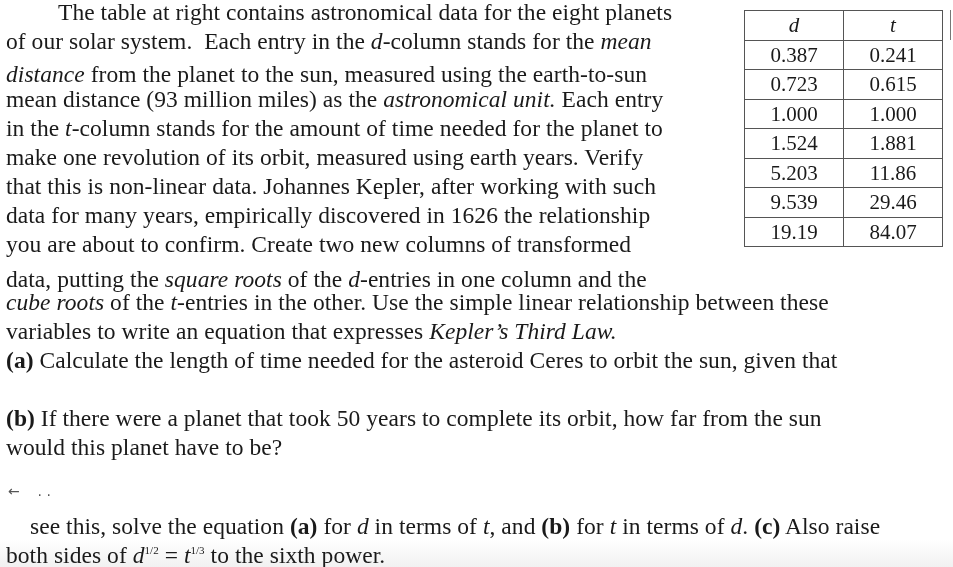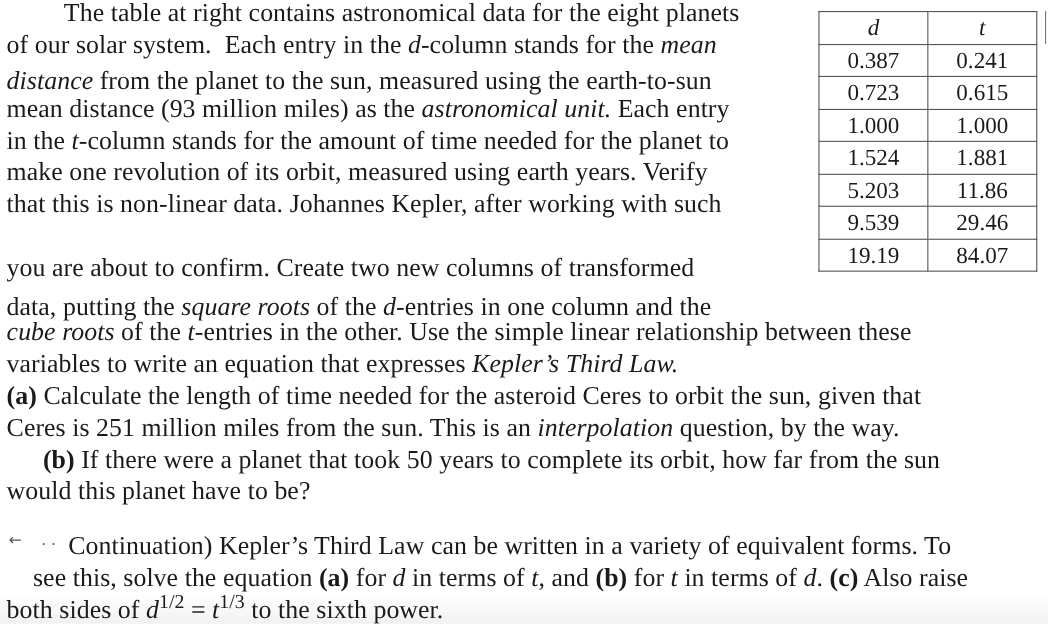--- a/index.html
+++ b/index.html
@@ -12,21 +12,21 @@
   .page { position: absolute; left: 0; top: 0; width: 953px; height: 501px; }
   .line {
     position: absolute; left: 6px; white-space: nowrap;
     font-family: "Liberation Serif", "DejaVu Serif", serif;
     font-size: 23.5px; line-height: 29px; letter-spacing: 0.05px;
   }
   .just { display: flex; justify-content: space-between; }
   .just span.w { white-space: pre; }
   .it { font-style: italic; }
   .bd { font-weight: bold; }
-  sup { font-size: 18px; line-height: 0; vertical-align: 9px; }
+  sup { font-size: 11px; line-height: 0; vertical-align: 9px; }
 
   table.data {
     position: absolute; left: 744px; top: 10px;
     border-collapse: collapse;
     font-family: "Liberation Serif", "DejaVu Serif", serif;
     font-size: 21px;
   }
   table.data td, table.data th {
     border: 1px solid #555;
     width: 98px; height: 28.5px; padding: 0;
@@ -55,51 +55,48 @@
   </div>
   <div class="line" style="top:114px;">
     in the <span class="it">t</span>-column stands for the amount of time needed for the planet to
   </div>
   <div class="line" style="top:143px;">
     make one revolution of its orbit, measured using earth years.  Verify
   </div>
   <div class="line" style="top:172px;">
     that this is non-linear data. Johannes Kepler, after working with such
   </div>
+  <div class="line" style="top:201px;">
+    data for many years, empirically discovered in 1626 the relationship
+  </div>
   <div class="line" style="top:230px;">
     you are about to confirm.  Create two new columns of transformed
   </div>
   <div class="line" style="top:265px;">
     data, putting the <span class="it">square roots</span> of the <span class="it">d</span>-entries in one column and the
   </div>
   <div class="line" style="top:288px;">
     <span class="it">cube roots</span> of the <span class="it">t</span>-entries in the other.  Use the simple linear relationship between these
   </div>
   <div class="line" style="top:346px;">
     <span class="bd">(a)</span> Calculate the length of time needed for the asteroid Ceres to orbit the sun, given that
   </div>
 
   <div class="line" style="top:317px;">
     variables to write an equation that expresses <span class="it">Kepler’s Third Law.</span>
   </div>
-  <div class="line" style="top:375px;">
-    Ceres is 251 million miles from the sun. This is an <span class="it">interpolation</span> question, by the way.
-  </div>
 
-  <div class="line" style="top:404px;margin-left:33px;">
+  <div class="line" style="top:404px;">
     <span class="bd">(b)</span> If there were a planet that took 50 years to complete its orbit, how far from the sun
   </div>
   <div class="line" style="top:433px;">
     <span>would this planet have to be?</span>
   </div>
 
   <div class="marks">←&nbsp;&nbsp;&nbsp;&nbsp;. .</div>
-  <div class="line" style="top:483px; left:62px;">
-    Continuation) Kepler’s Third Law can be written in a variety of equivalent forms. To
-  </div>
   <div class="line" style="top:512px;margin-left:24px;">
     see this, solve the equation <span class="bd">(a)</span> for <span class="it">d</span> in terms of <span class="it">t</span>, and <span class="bd">(b)</span> for <span class="it">t</span> in terms of <span class="it">d</span>. <span class="bd">(c)</span> Also raise
   </div>
   <div class="line" style="top:541px;">
     both sides of <span class="it">d</span><sup>1/2</sup> = <span class="it">t</span><sup>1/3</sup> to the sixth power.
   </div>
 
   <table class="data">
     <thead>
       <tr>

